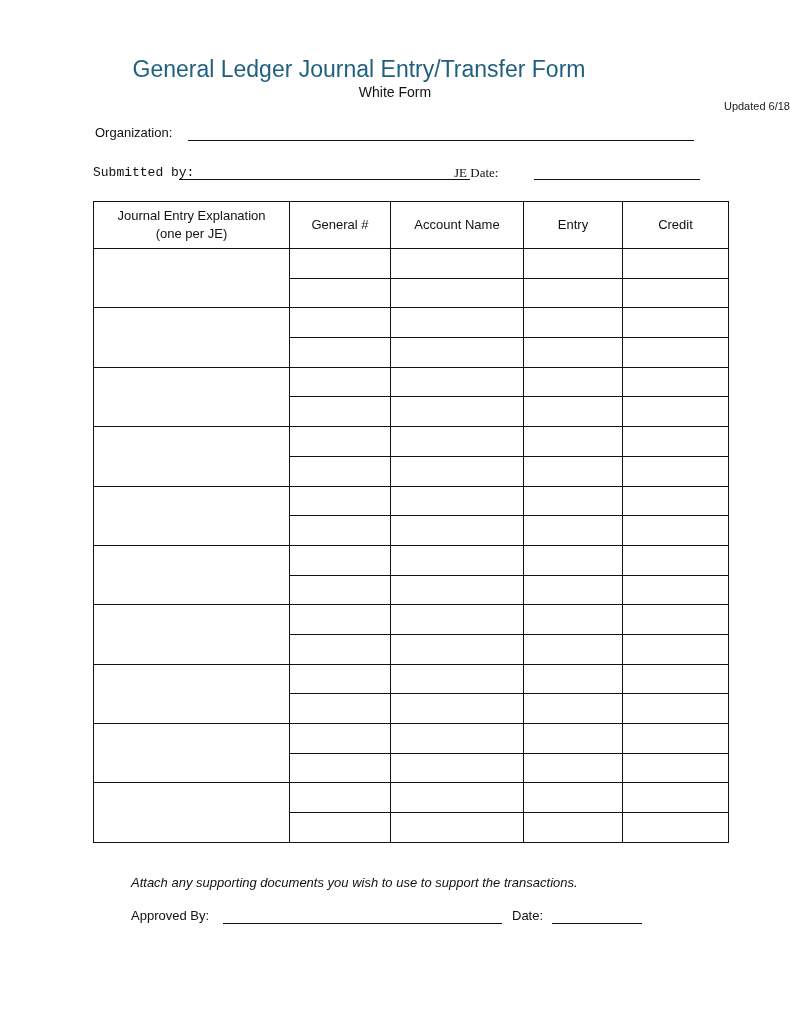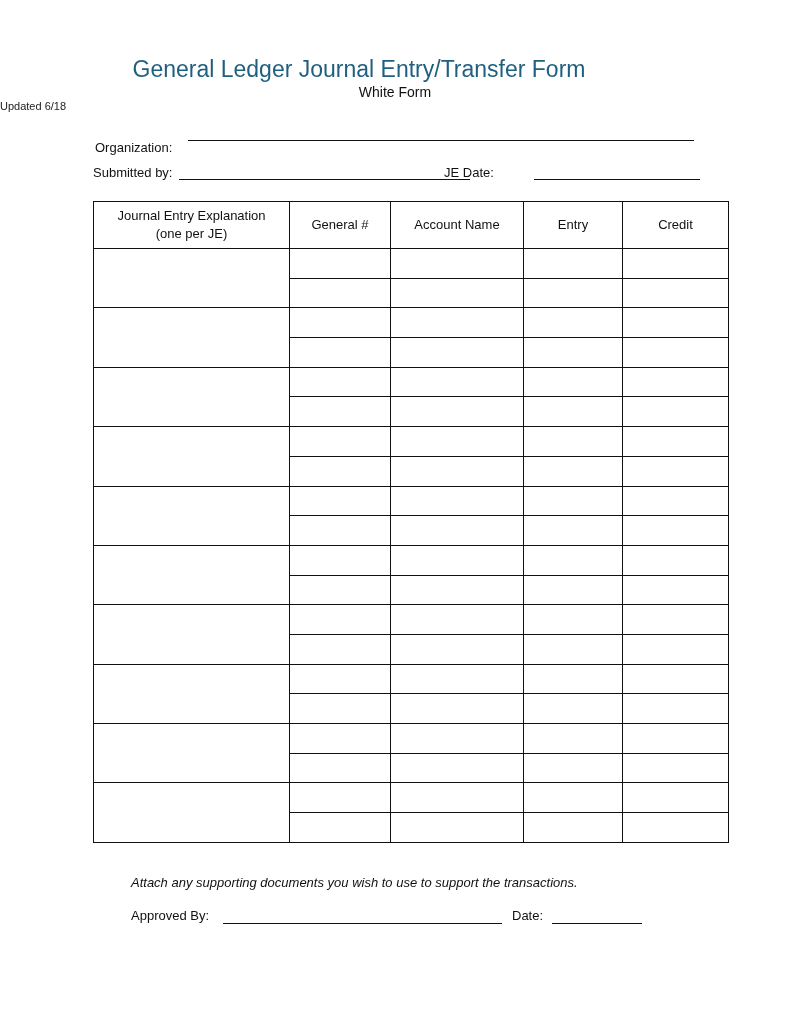--- a/index.html
+++ b/index.html
@@ -1,42 +1,42 @@
 <!DOCTYPE html>
 <html><head>
 <meta charset="utf-8">
 <style>
   html, body { margin: 0; padding: 0; background: #ffffff; }
   body { width: 790px; height: 1022px; position: relative; font-family: "Liberation Sans", sans-serif; color: #111; overflow: hidden; }
   .title { position: absolute; top: 56px; left: 0; width: 718px; text-align: center; font-size: 23px; color: #1f5f7f; }
   .subtitle { position: absolute; top: 84px; left: 0; width: 790px; text-align: center; font-size: 14px; color: #111; }
-  .updated { position: absolute; top: 100px; left: 0; width: 790px; text-align: left; font-size: 11px; color: #222; }
+  .updated { position: absolute; top: 100px; left: 0; width: 790px; text-align: right; font-size: 11px; color: #222; }
   .lbl { position: absolute; font-size: 13px; color: #111; white-space: nowrap; }
   .line { position: absolute; border-bottom: 1.6px solid #111; height: 0; }
   table.ledger { position: absolute; left: 93px; top: 201px; width: 635px; border-collapse: collapse; table-layout: fixed; }
   table.ledger th, table.ledger td { border: 1.6px solid #111; padding: 0; }
   table.ledger th { height: 46px; font-weight: normal; font-size: 13px; text-align: center; vertical-align: middle; color: #111; line-height: 18px; }
   table.ledger td { height: 28.7px; }
   th.c-credit { font-size: 15px; }
   th.c-name { vertical-align: top; padding-top: 14px; }
   .explain-cell { }
 </style>
 </head>
 <body>
 
 <div class="title">General Ledger Journal Entry/Transfer Form</div>
 <div class="subtitle">White Form</div>
 <div class="updated">Updated 6/18</div>
 
-<span class="lbl" style="left:95px; top:125px;margin-top:15px;">Organization:</span>
+<span class="lbl" style="left:95px; top:125px;">Organization:</span>
 <div class="line" style="left:188px; top:140px; width:506px;"></div>
 
-<span class="lbl" style="left:93px; top:165px;">Submitted by:</span>
+<span class="lbl" style="left:93px; top:165px;font-family:Liberation Mono, monospace;">Submitted by:</span>
 <div class="line" style="left:179px; top:179px; width:291px;"></div>
-<span class="lbl" style="left:444px; top:165px;">JE Date:</span>
+<span class="lbl" style="left:454px; top:165px;font-family:Liberation Serif, serif;">JE Date:</span>
 <div class="line" style="left:534px; top:179px; width:166px;"></div>
 
 <table class="ledger">
   <colgroup>
     <col style="width:196px">
     <col style="width:101px">
     <col style="width:133px">
     <col style="width:99px">
     <col style="width:106px">
   </colgroup>

